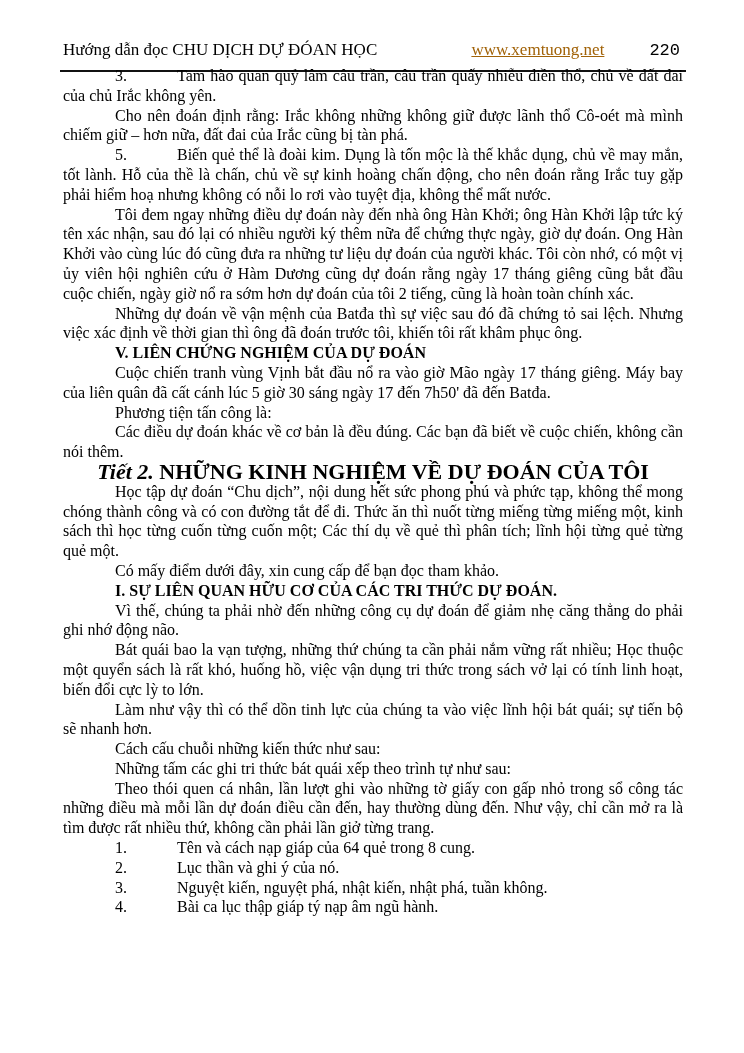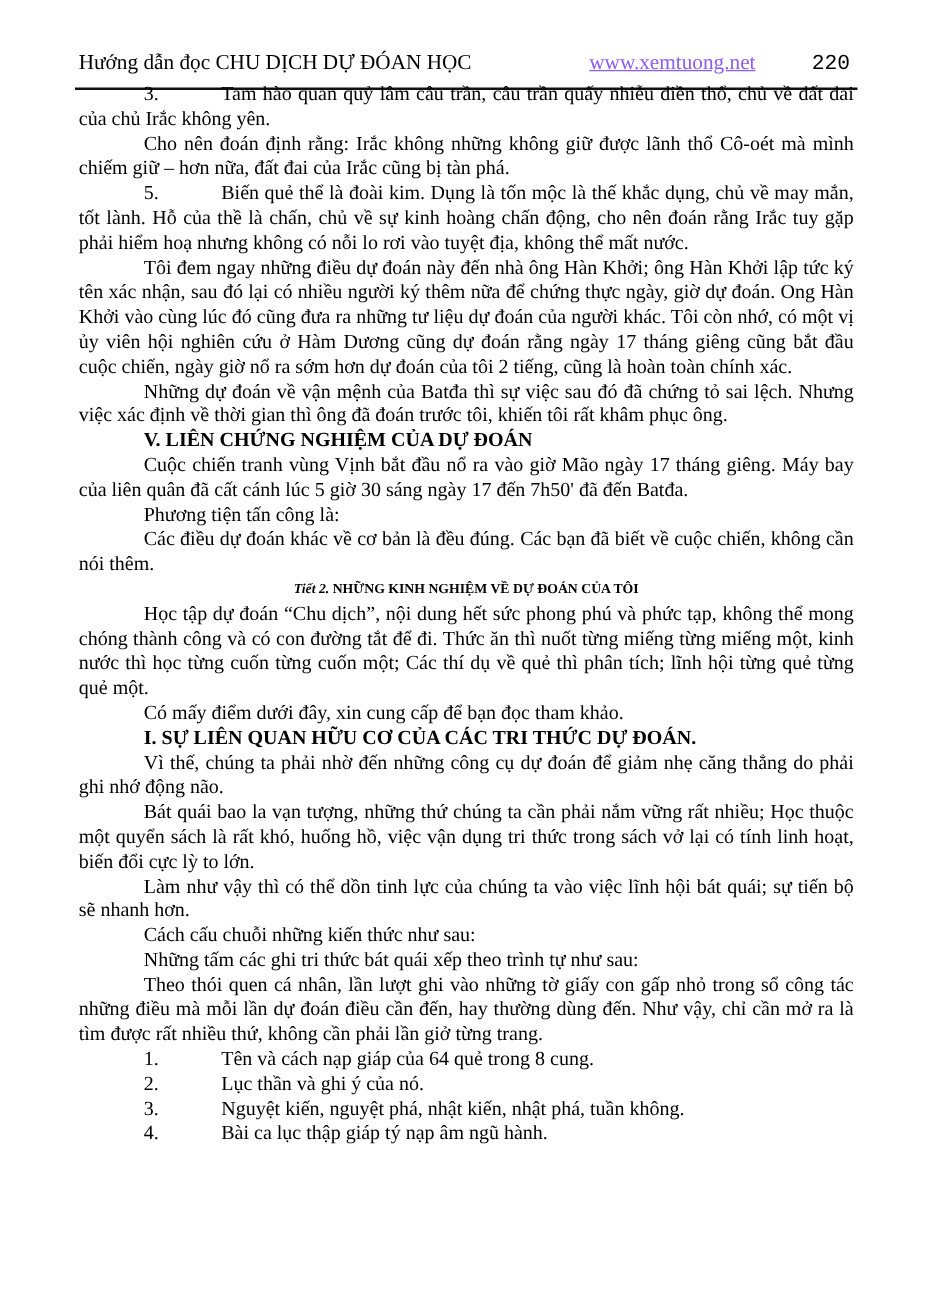--- a/index.html
+++ b/index.html
@@ -14,39 +14,39 @@
   }
   .header{
     position:absolute;
     left:63px;right:64px;top:40px;
     display:flex;align-items:baseline;
     font-size:17px;
     white-space:nowrap;
     gap:15px;
   }
   .header-title{flex:1;}
-  .header-link{color:#8b5cf6;text-decoration:underline;cursor:pointer;}
+  .header-link{color:#a16207;text-decoration:underline;cursor:pointer;}
   .header-page{margin-left:30px;font-family:Liberation Mono, monospace;}
   .header-rule{
     position:absolute;left:60px;right:58px;top:70px;
     border-top:2px solid #111;
   }
   .body{
     position:absolute;
     left:63px;top:66px;width:620px;
     font-size:16px;
     line-height:19.8px;
     text-align:justify;
   }
   .block{margin:0;text-indent:52px;}
   .tab{display:inline-block;width:50px;}
   .h-left{font-weight:bold;}
   .h-center{
     text-align:center;text-indent:0;
-    font-weight:bold;font-size:11px;
+    font-weight:bold;font-size:22px;
   }
   .h-prefix{font-style:italic;}
 </style>
 </head>
 <body>
 
 <div class="page">
 
   <div class="header">
     <span class="header-title">Hướng dẫn đọc CHU DỊCH DỰ ĐÓAN HỌC</span>
@@ -71,21 +71,21 @@
     <p class="block h-left">V. LIÊN CHỨNG NGHIỆM CỦA DỰ ĐOÁN</p>
 
     <p class="block">Cuộc chiến tranh vùng Vịnh bắt đầu nổ ra vào giờ Mão ngày 17 tháng giêng. Máy bay của liên quân đã cất cánh lúc 5 giờ 30 sáng ngày 17 đến 7h50' đã đến Batđa.</p>
 
     <p class="block">Phương tiện tấn công là:</p>
 
     <p class="block">Các điều dự đoán khác về cơ bản là đều đúng. Các bạn đã biết về cuộc chiến, không cần nói thêm.</p>
 
     <p class="block h-center"><span class="h-prefix">Tiết 2.</span> <span>NHỮNG KINH NGHIỆM VỀ DỰ ĐOÁN CỦA TÔI</span></p>
 
-    <p class="block">Học tập dự đoán “Chu dịch”, nội dung hết sức phong phú và phức tạp, không thể mong chóng thành công và có con đường tắt để đi. Thức ăn thì nuốt từng miếng từng miếng một, kinh nước thì học từng cuốn từng cuốn một; Các thí dụ về quẻ thì phân tích; lĩnh hội từng quẻ từng quẻ một.</p>
+    <p class="block">Học tập dự đoán “Chu dịch”, nội dung hết sức phong phú và phức tạp, không thể mong chóng thành công và có con đường tắt để đi. Thức ăn thì nuốt từng miếng từng miếng một, kinh sách thì học từng cuốn từng cuốn một; Các thí dụ về quẻ thì phân tích; lĩnh hội từng quẻ từng quẻ một.</p>
 
     <p class="block">Có mấy điểm dưới đây, xin cung cấp để bạn đọc tham khảo.</p>
 
     <p class="block h-left">I. SỰ LIÊN QUAN HỮU CƠ CỦA CÁC TRI THỨC DỰ ĐOÁN.</p>
 
     <p class="block">Vì thế, chúng ta phải nhờ đến những công cụ dự đoán để giảm nhẹ căng thẳng do phải ghi nhớ động não.</p>
 
     <p class="block">Bát quái bao la vạn tượng, những thứ chúng ta cần phải nắm vững rất nhiều; Học thuộc một quyển sách là rất khó, huống hồ, việc vận dụng tri thức trong sách vở lại có tính linh hoạt, biến đổi cực lỳ to lớn.</p>
 
     <p class="block">Làm như vậy thì có thể dồn tinh lực của chúng ta vào việc lĩnh hội bát quái; sự tiến bộ sẽ nhanh hơn.</p>

